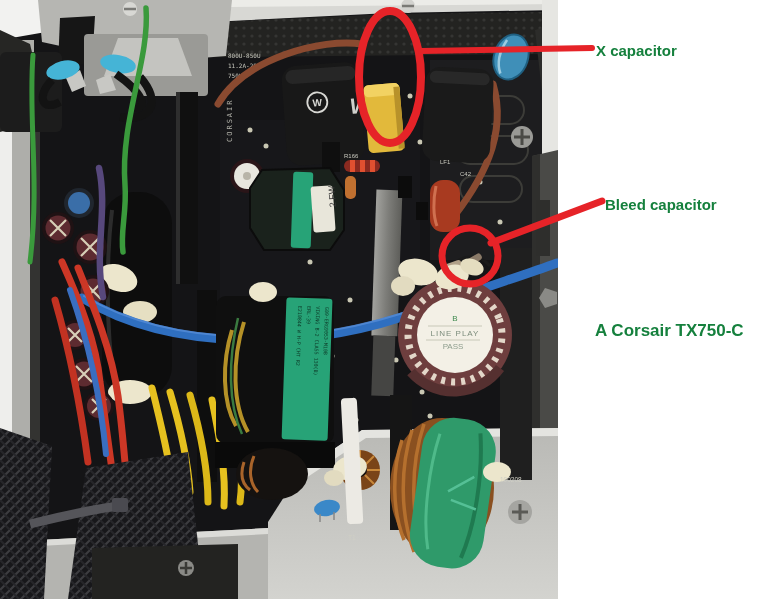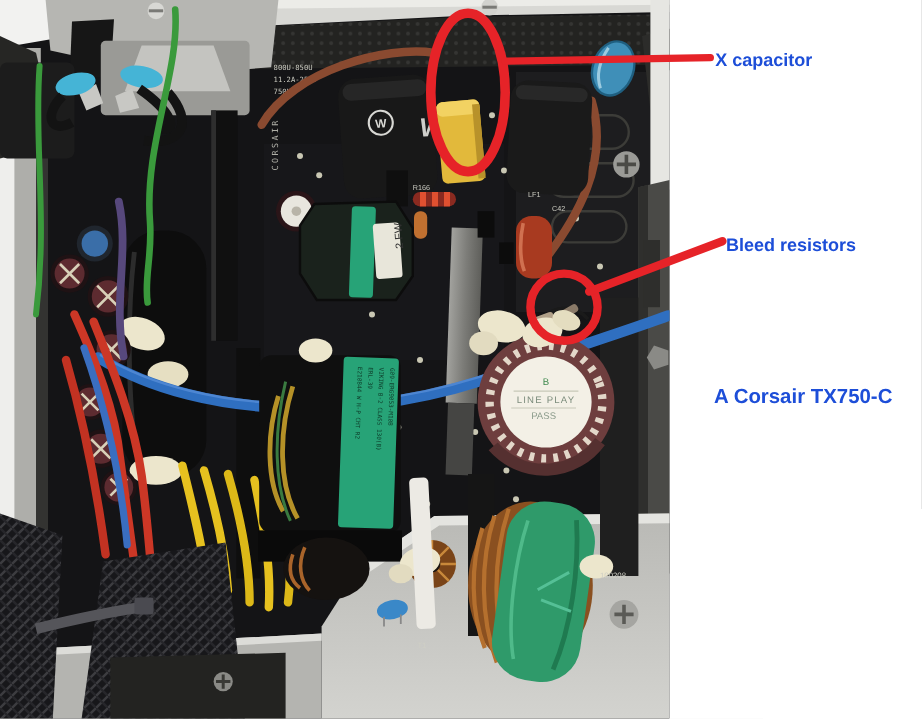--- a/index.html
+++ b/index.html
@@ -1,20 +1,20 @@
 <!DOCTYPE html>
 <html><head>
 <meta charset="utf-8">
 <style>
   html,body{margin:0;padding:0;background:#ffffff;}
   #stage{position:relative;width:768px;height:599px;background:#ffffff;overflow:hidden;
          font-family:"Liberation Sans",sans-serif;}
   #photo-svg{position:absolute;left:0;top:0;}
   #annot-svg{position:absolute;left:0;top:0;pointer-events:none;}
-  .annot-label{position:absolute;color:#1d4ed8;font-weight:bold;white-space:nowrap;
+  .annot-label{position:absolute;color:#15803d;font-weight:bold;white-space:nowrap;
                font-family:"Liberation Sans",sans-serif;}
   #label-x{left:596px;top:42px;font-size:15px;}
   #label-bleed{left:605px;top:196px;font-size:15px;}
   #label-model{left:595px;top:321px;font-size:17px;text-align:center;}
 </style>
 </head>
 <body>
 
 <div id="stage">
 
@@ -351,15 +351,15 @@
   </svg>
 
   <svg id="annot-svg" width="768" height="599" viewBox="0 0 768 599">
     <ellipse cx="390" cy="77" rx="31" ry="66" fill="none" stroke="#e62328" stroke-width="8"></ellipse>
     <line x1="421" y1="51" x2="592" y2="48" stroke="#e62328" stroke-width="6" stroke-linecap="round"></line>
     <circle cx="470" cy="256" r="28" fill="none" stroke="#e62328" stroke-width="7"></circle>
     <line x1="491" y1="243" x2="602" y2="201" stroke="#e62328" stroke-width="7" stroke-linecap="round"></line>
   </svg>
 
   <div id="label-x" class="annot-label">X capacitor</div>
-  <div id="label-bleed" class="annot-label">Bleed resistors</div>
+  <div id="label-bleed" class="annot-label">Bleed capacitor</div>
   <div id="label-model" class="annot-label">A Corsair TX750-C</div>
 </div>
 
 </body></html>

